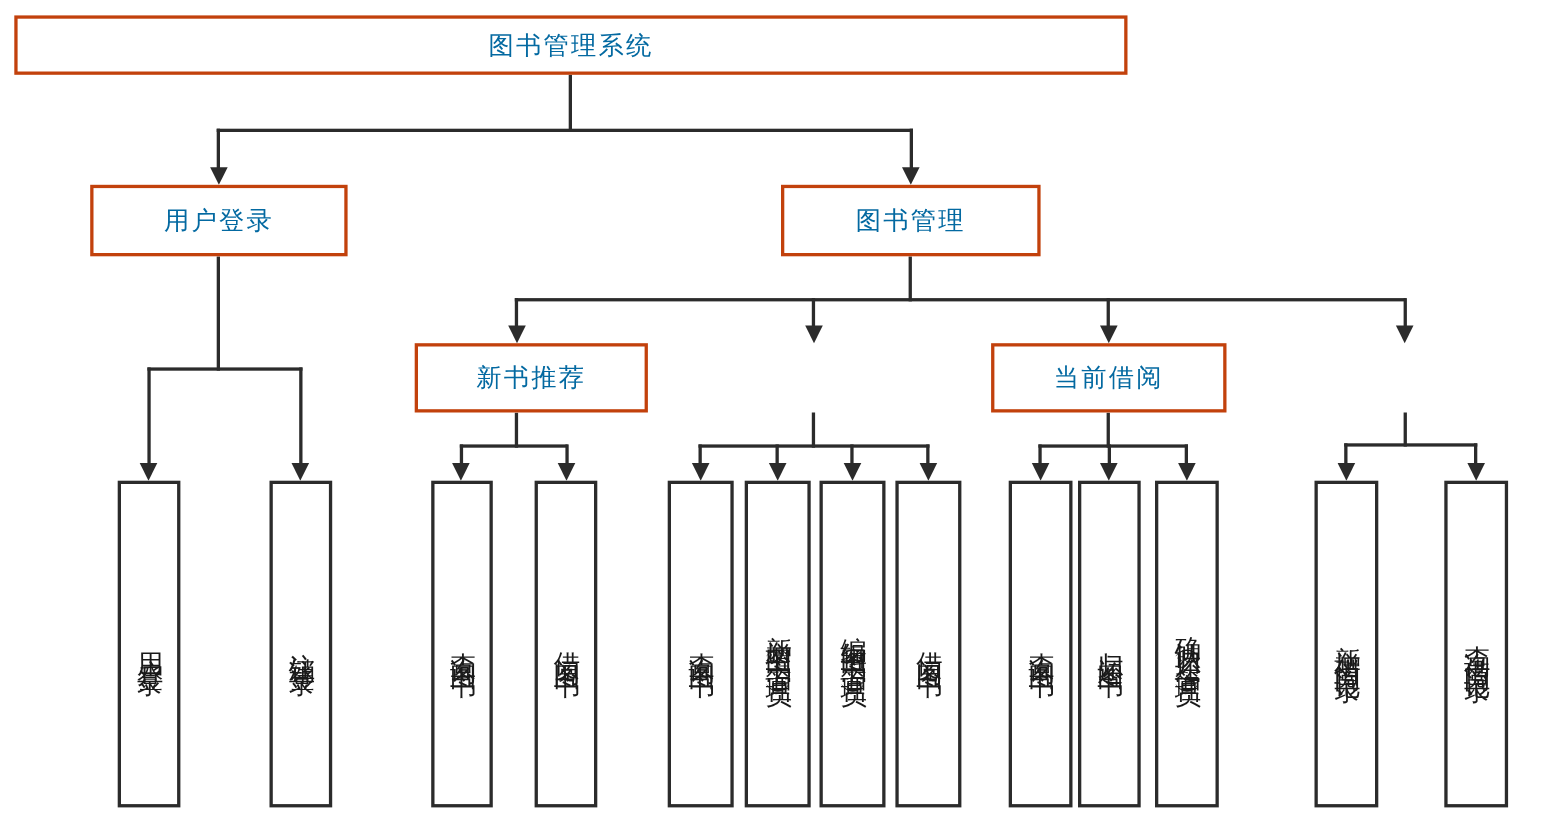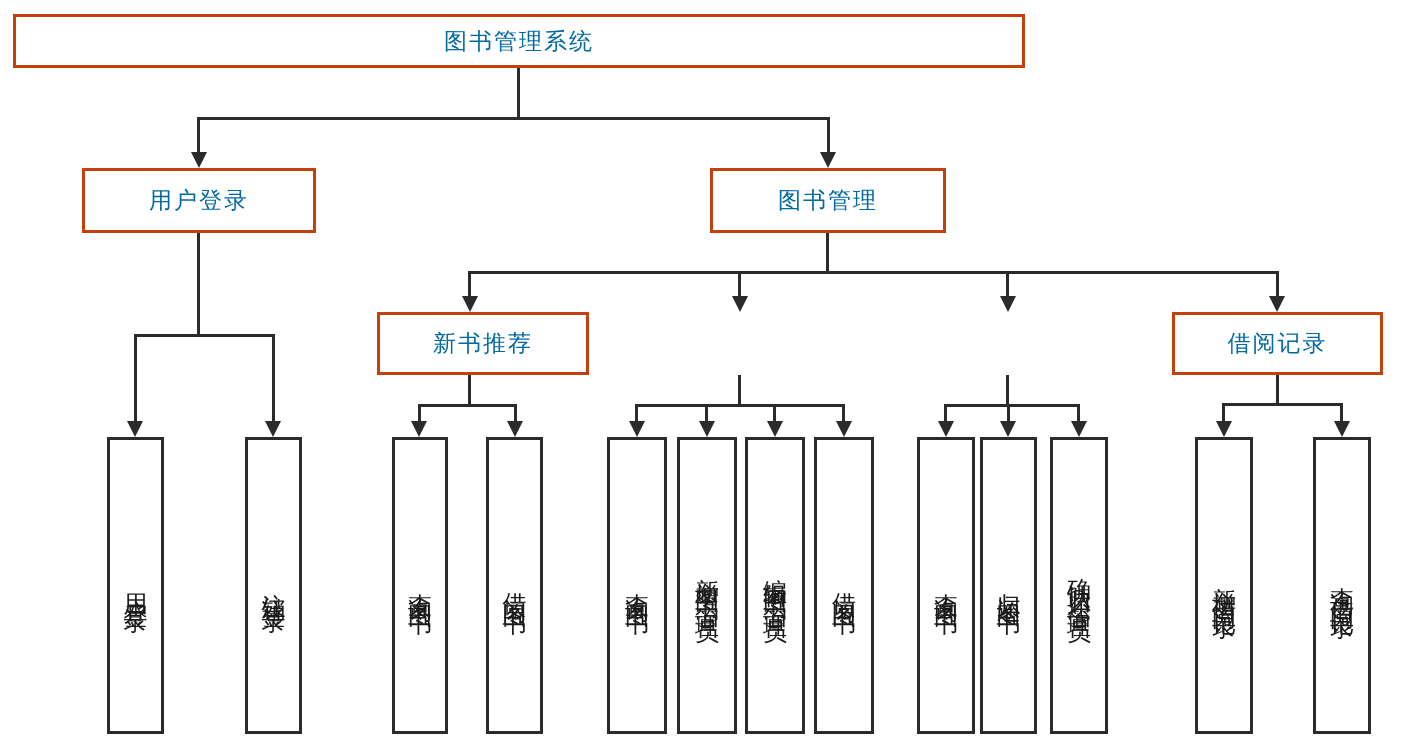--- a/index.html
+++ b/index.html
@@ -137,24 +137,24 @@
 
   <div class="box" style="left:710px; top:168px; width:236px; height:65px;">
     <span>图书管理</span>
   </div>
 
   <div class="box" style="left:363px; top:312px; width:212px; height:63px;margin-left:14px;">
     <span>新书推荐</span>
   </div>
 
 
+  <div class="box" style="left:901px; top:312px; width:214px; height:63px;">
+    <span>当前借阅</span>
+  </div>
 
-  <div class="box" style="left:1172px; top:312px; width:211px; height:63px;">
-    <span>借阅记录</span>
-  </div>
 
   <div class="leaf" style="left:107px; width:57px;">
     <span class="vtext">用户登录</span>
   </div>
   <div class="leaf" style="left:245px; width:57px;">
     <span class="vtext">注销登录</span>
   </div>
 
   <div class="leaf" style="left:392px; width:56px;">
     <span class="vtext">查询图书</span>

